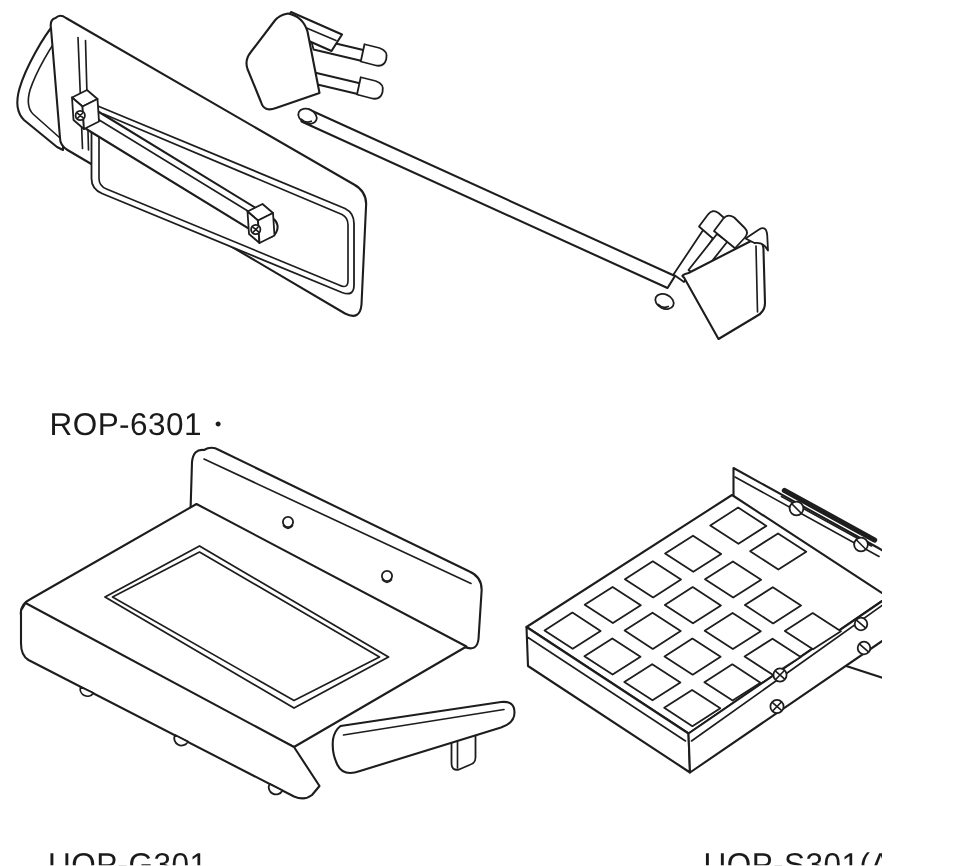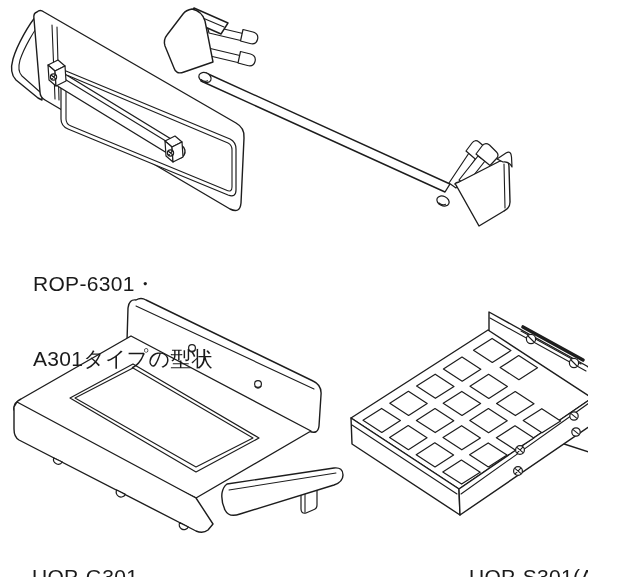--- a/index.html
+++ b/index.html
@@ -154,21 +154,20 @@
       <path class="l" d="M 571.4,413.8 L 576.6,418.2"></path>
       <circle class="scr" cx="576" cy="432" r="4.2"></circle>
       <path class="l" d="M 573.4,429.8 L 578.6,434.2"></path>
       <circle class="scr" cx="596" cy="444" r="4.2"></circle>
       <path class="l" d="M 593.4,441.8 L 598.6,446.2"></path>
     </g>
   </svg>
 
   <div class="figure-label" style="left:33px;top:221px;">
     <div>ROP-6301・</div>
-    <div>A301タイプの型状</div>
   </div>
 
   <div class="figure-label" style="left:32px;top:514px;">
     <div>UOP-G301</div>
     
   </div>
 
   <div class="figure-label" style="left:469px;top:514px;">
     <div>UOP-S301(A)</div>
     

